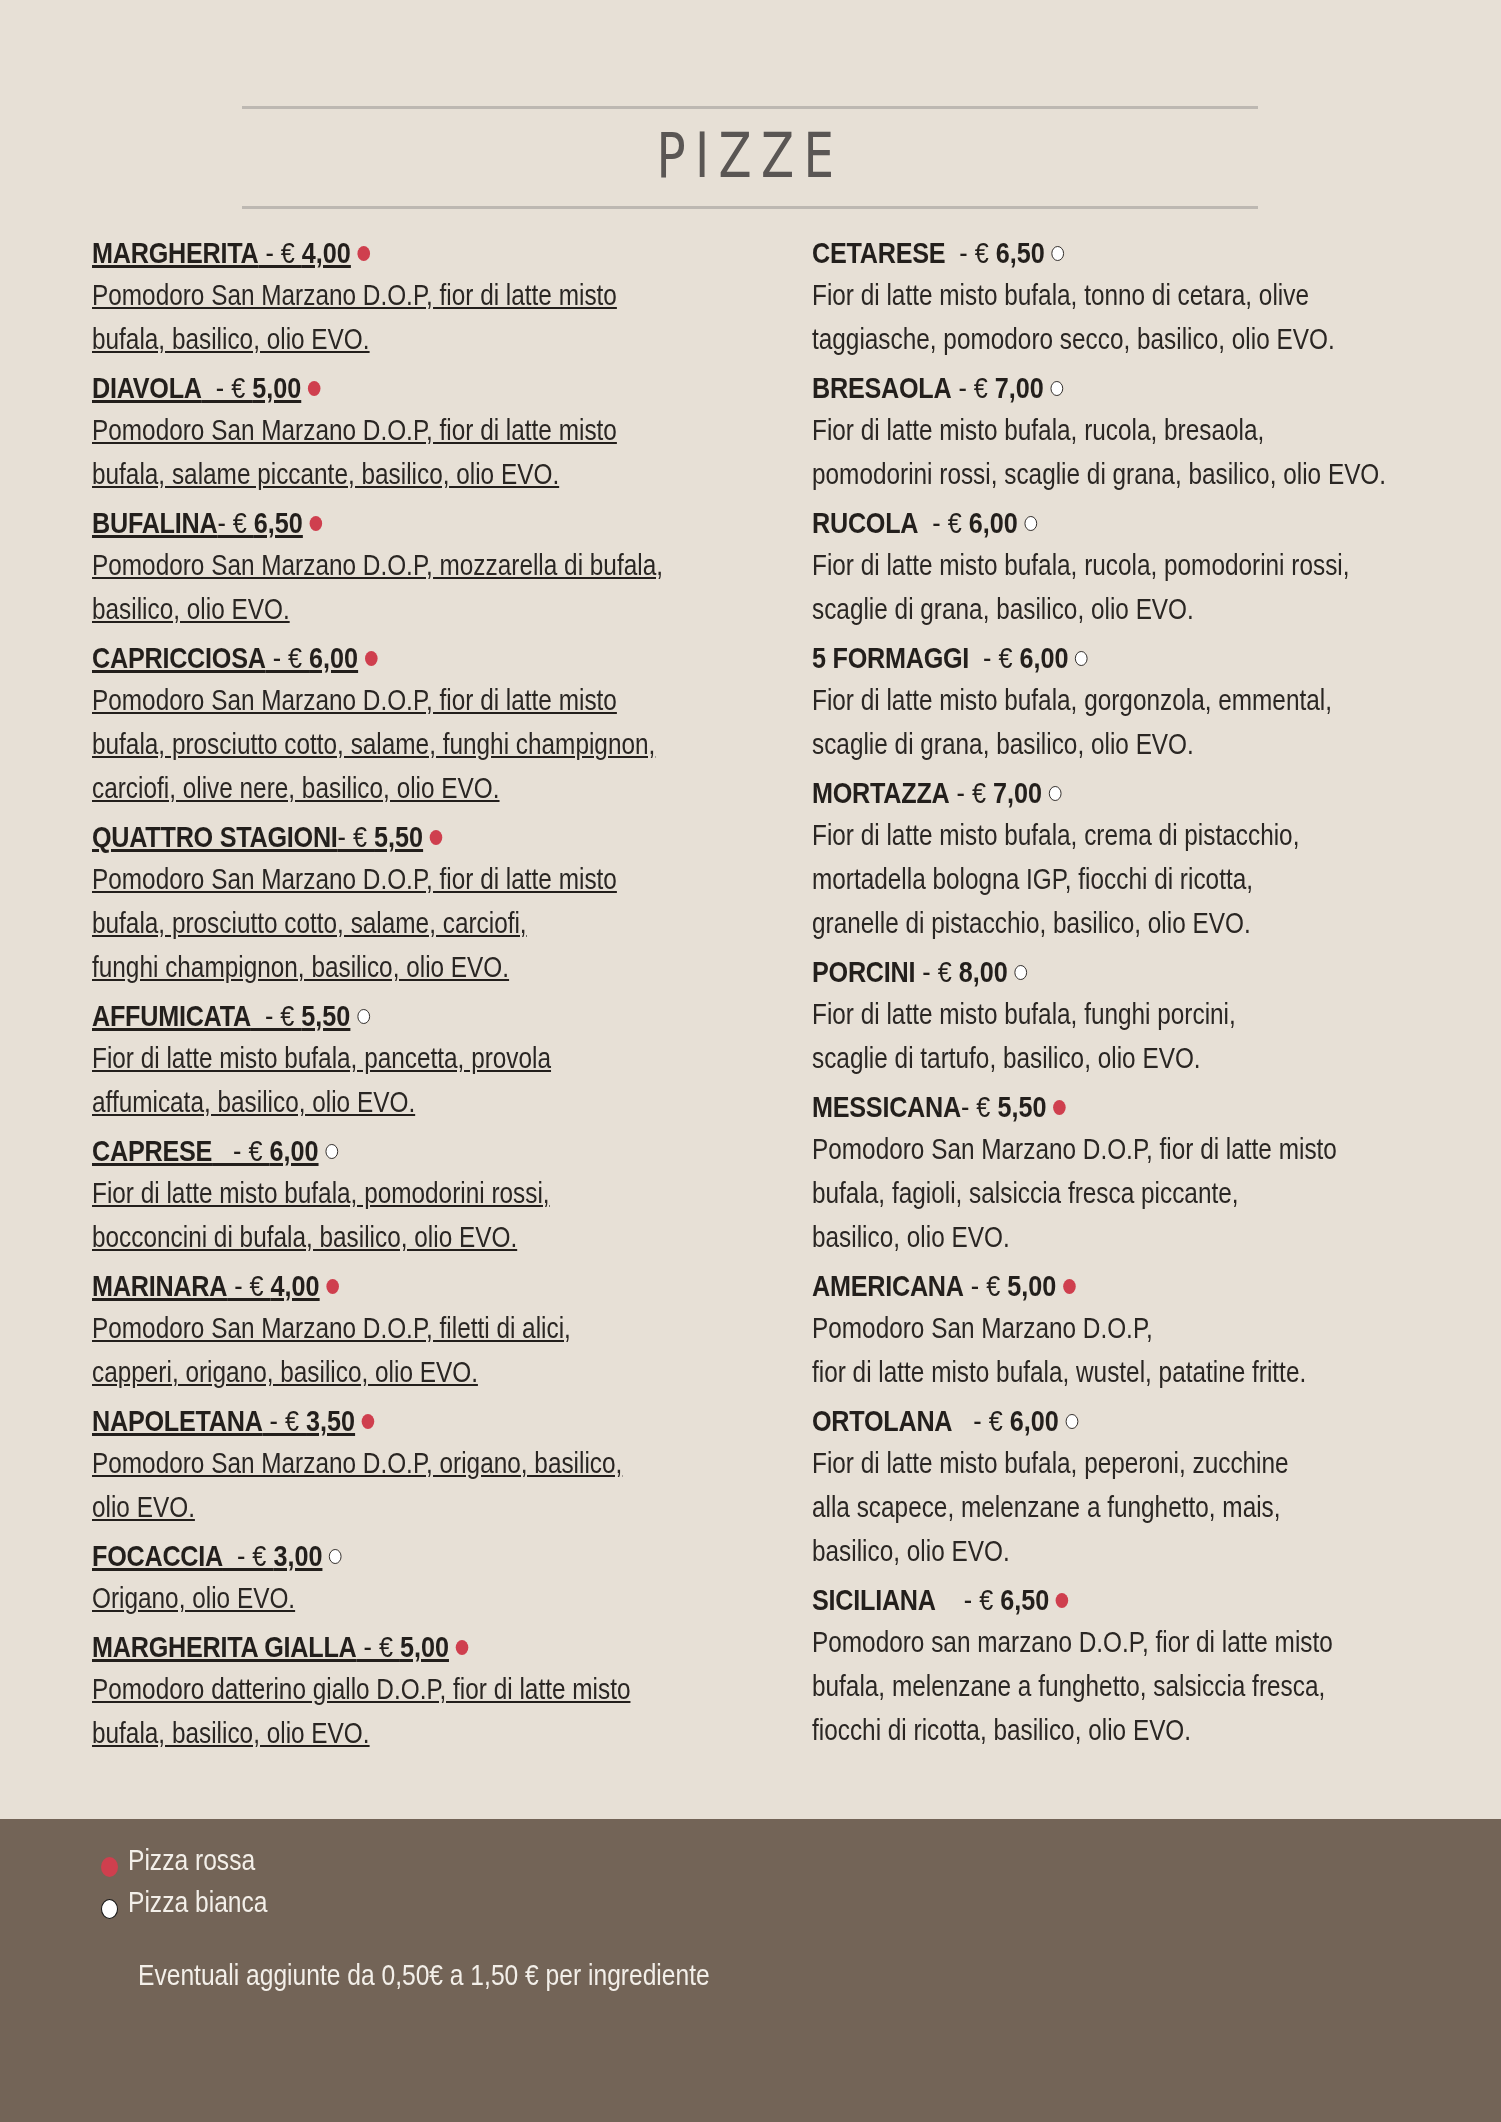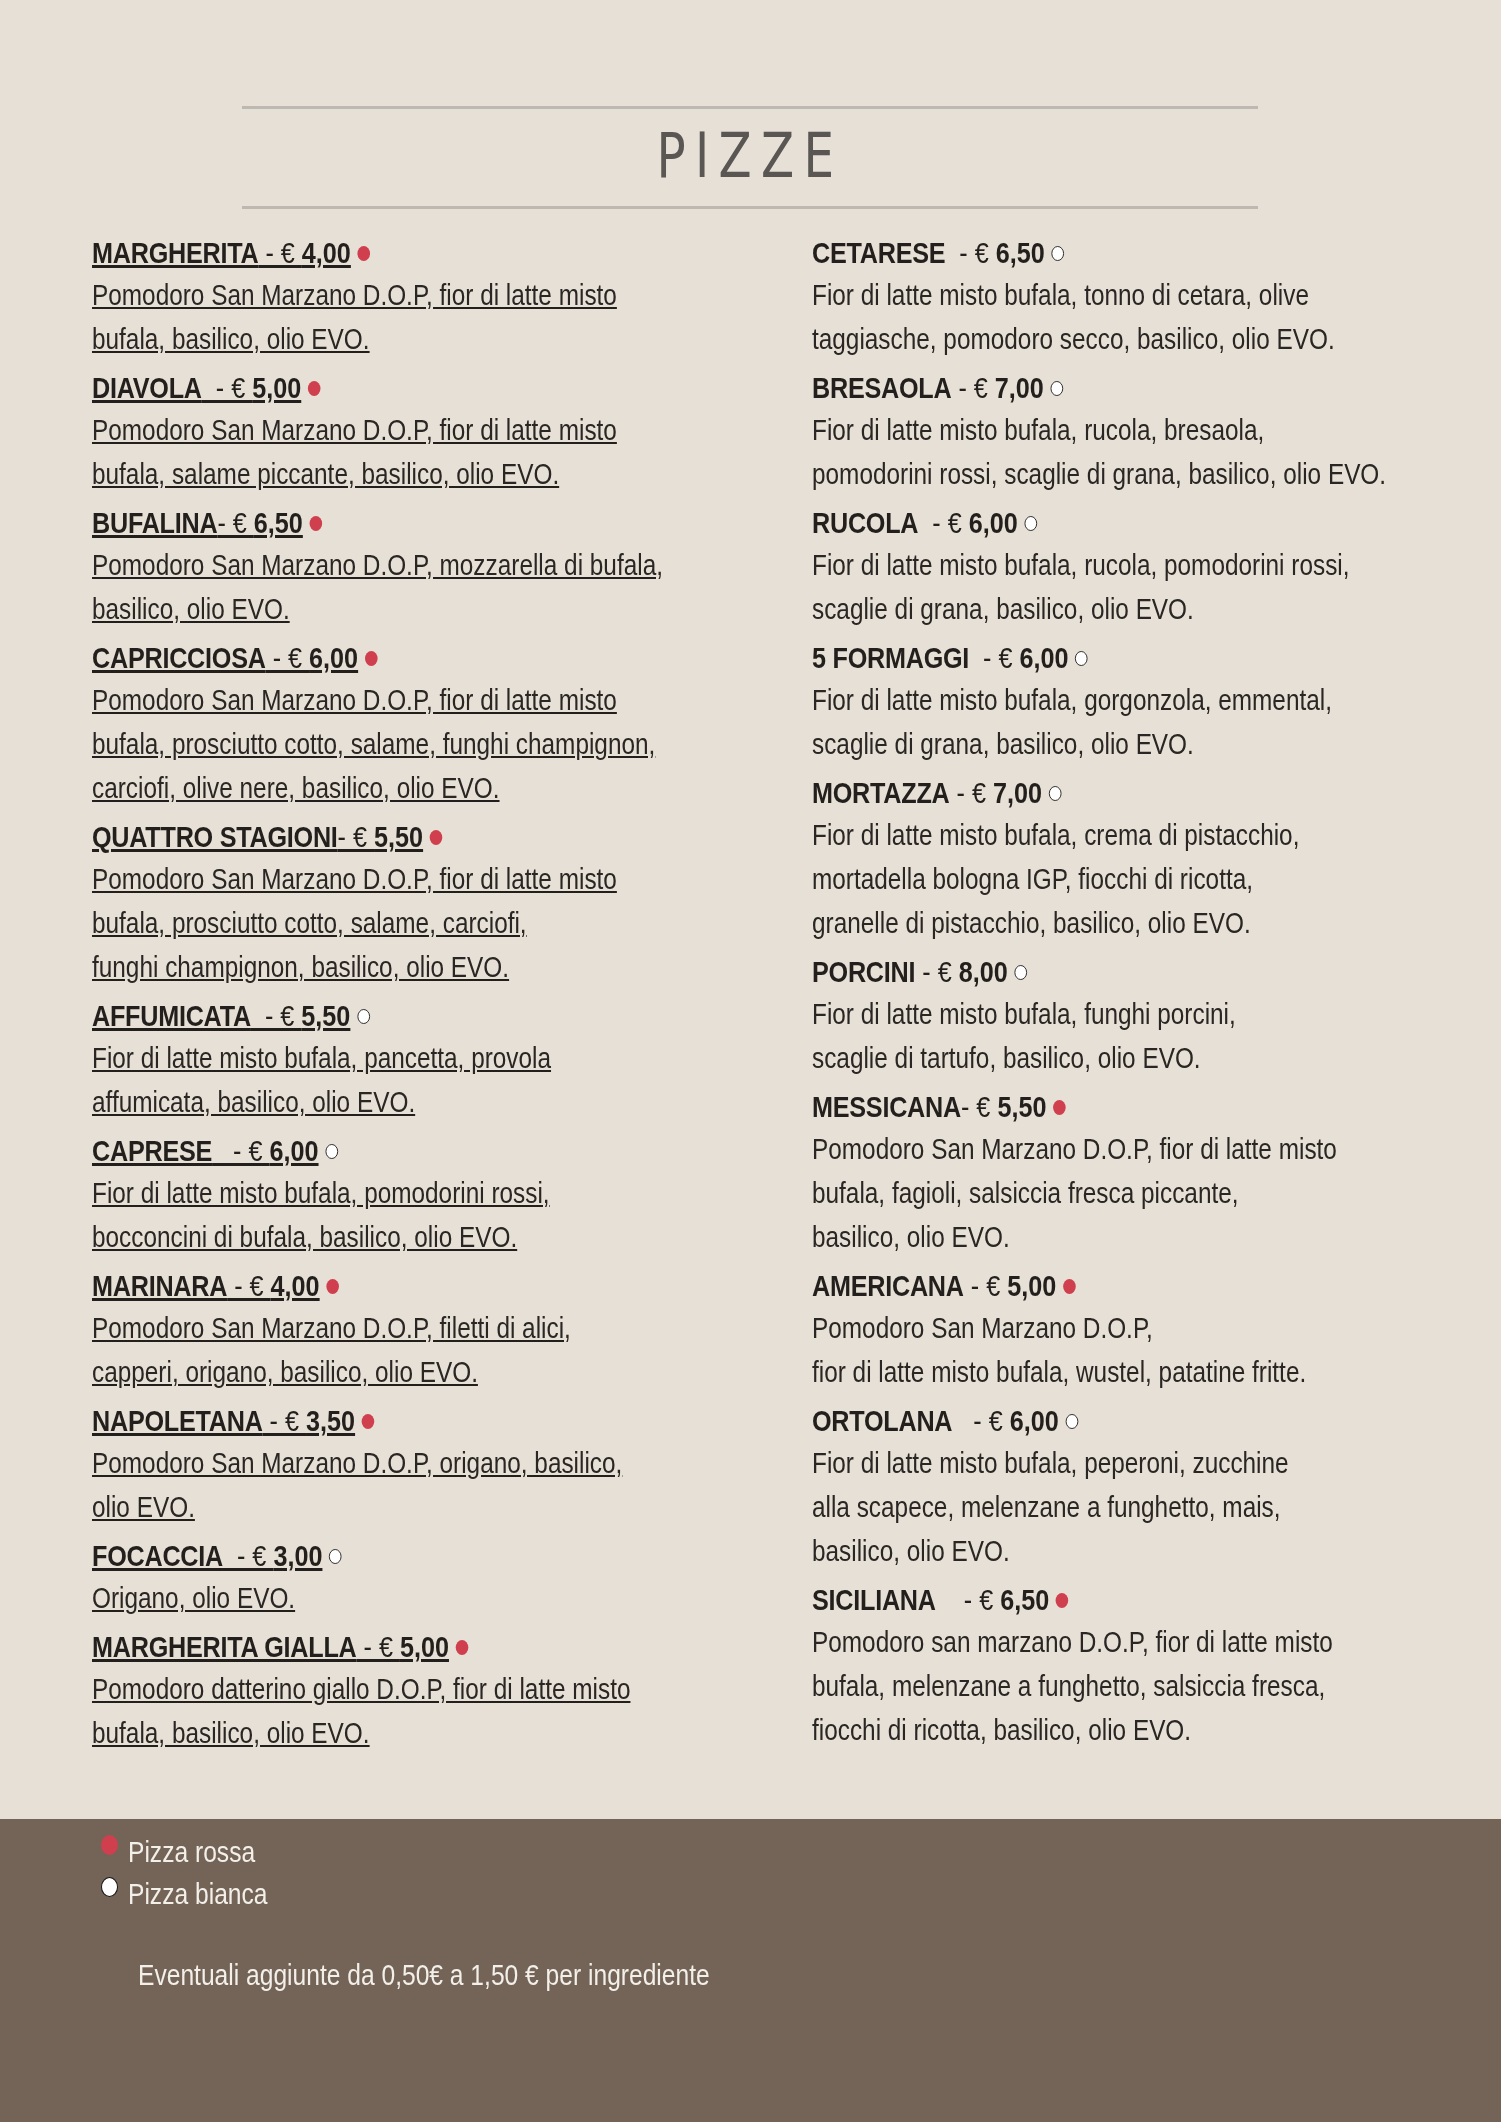--- a/index.html
+++ b/index.html
@@ -90,21 +90,21 @@
       background: #736457;
       color: #f3efe9;
     }
     .legend {
       position: absolute;
       left: 101px;
       top: 16px;
     }
     .legend-row {
       display: flex;
-      align-items: flex-start;
+      align-items: flex-end;
       height: 42px;
       font-size: 30px;
     }
     .legend-row .dot {
       width: 17px; height: 20px;
       margin-left: 0; margin-right: 10px;
     }
     .legend-row .dot.bianca { border: 1.5px solid #111; }
     .legend-label {
       display: inline-block;

